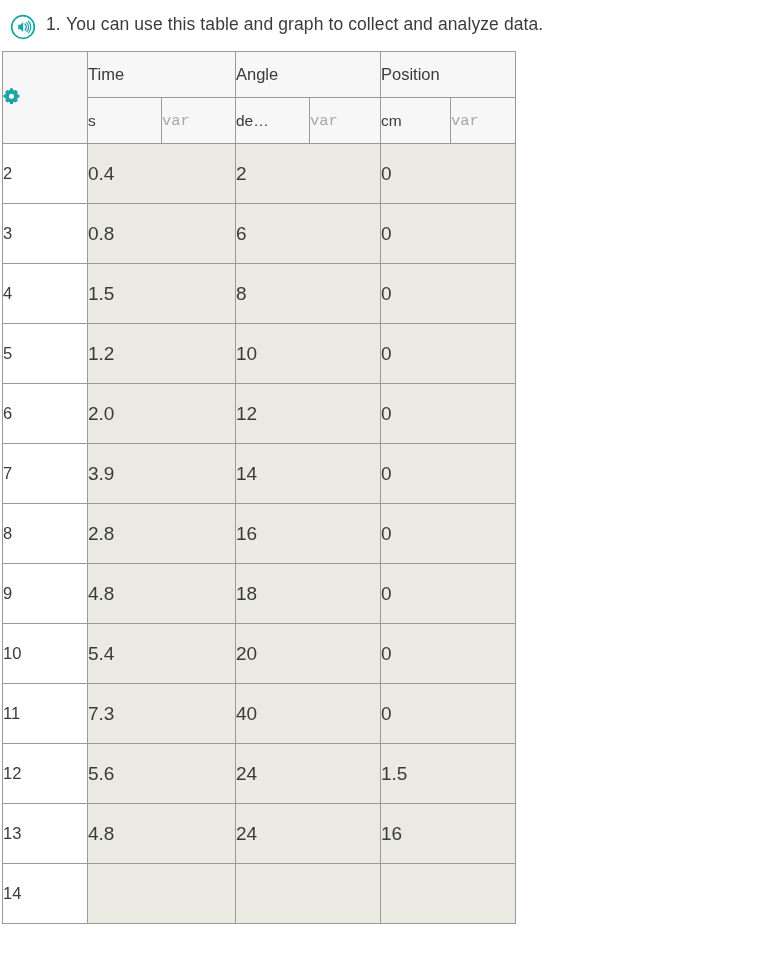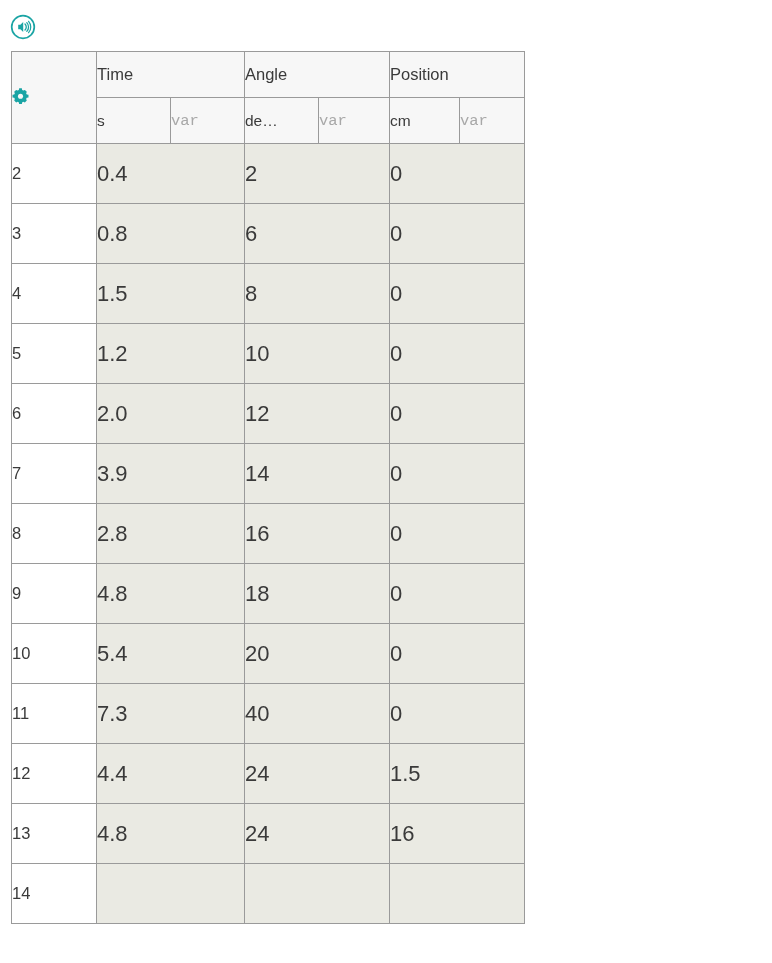--- a/index.html
+++ b/index.html
@@ -42,21 +42,21 @@
     white-space: nowrap;
     letter-spacing: 0.1px;
   }
   .prompt-num {
     display: inline-block;
     min-width: 20px;
   }
 
   
   .table-wrap {
-    margin: 11px 0 0 11px;
+    margin: 11px 0 0 2px;
     width: 513px;
   }
   table.data-table {
     border-collapse: collapse;
     table-layout: fixed;
     width: 513px;
     background: #ffffff;
   }
   table.data-table th,
   table.data-table td {
@@ -122,38 +122,41 @@
   td.idx-cell {
     background: #ffffff;
     font-size: 16.5px;
     font-weight: bold;
     color: #3a3a3a;
     padding-left: 12px;
     height: 59px;
   }
   td.val-cell {
     background: #eaeae3;
-    font-size: 22px;
+    font-size: 19px;
     color: #3a3a3a;
     padding-left: 11px;
     height: 59px;
   }
 </style>
 </head>
 <body>
 
 <div class="prompt-row">
   <div class="speaker-btn" title="read aloud">
     <svg width="26" height="26" viewBox="0 0 26 26" aria-hidden="true">
       <circle cx="13" cy="13" r="11.3" fill="none" stroke="#1aa4a4" stroke-width="1.7"></circle>
       <path d="M8.2 10.8 h2.2 L13.2 8.1 v9.8 L10.4 15.2 H8.2 Z" fill="#1aa4a4"></path>
       <path d="M15.0 10.0 a4.2 4.2 0 0 1 0 6.0" fill="none" stroke="#1aa4a4" stroke-width="1.3" stroke-linecap="round"></path>
       <path d="M16.8 8.6 a6.4 6.4 0 0 1 0 8.8" fill="none" stroke="#1aa4a4" stroke-width="1.3" stroke-linecap="round"></path>
       <path d="M18.6 7.3 a8.6 8.6 0 0 1 0 11.4" fill="none" stroke="#1aa4a4" stroke-width="1.2" stroke-linecap="round"></path>
     </svg>
+  </div>
+  <div class="prompt-text">
+    <span class="prompt-num">1.</span><span>You can use this table and graph to collect and analyze data.</span>
   </div>
 </div>
 
 <div class="table-wrap">
   <table class="data-table">
     <colgroup>
       <col class="c-idx">
         <col class="c-val">
         <col class="c-var">
       <col class="c-val2">
@@ -240,21 +243,21 @@
           <td class="val-cell" colspan="2">0</td>
         </tr>
         <tr>
           <td class="idx-cell">11</td>
           <td class="val-cell" colspan="2">7.3</td>
           <td class="val-cell" colspan="2">40</td>
           <td class="val-cell" colspan="2">0</td>
         </tr>
         <tr>
           <td class="idx-cell">12</td>
-          <td class="val-cell" colspan="2">4.4</td>
+          <td class="val-cell" colspan="2">5.6</td>
           <td class="val-cell" colspan="2">24</td>
           <td class="val-cell" colspan="2">1.5</td>
         </tr>
         <tr>
           <td class="idx-cell">13</td>
           <td class="val-cell" colspan="2">4.8</td>
           <td class="val-cell" colspan="2">24</td>
           <td class="val-cell" colspan="2">16</td>
         </tr>
         <tr>

